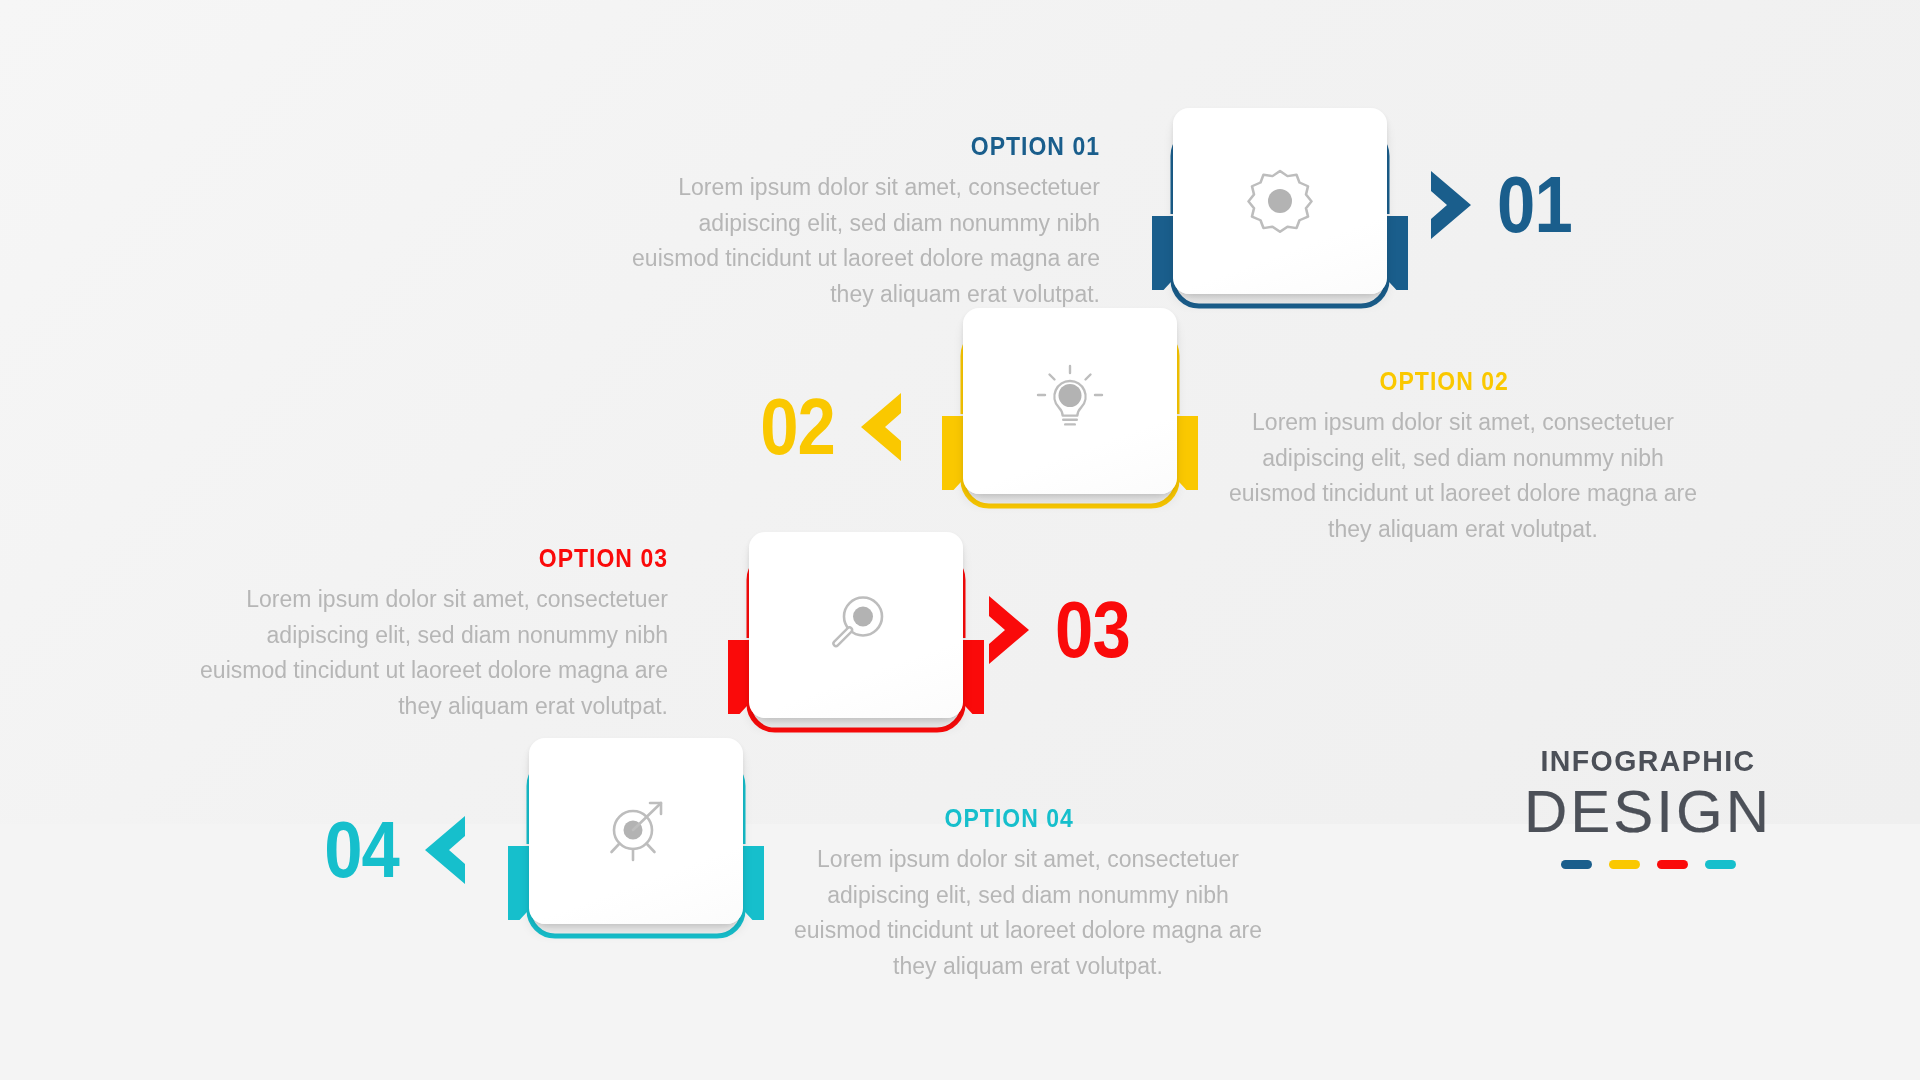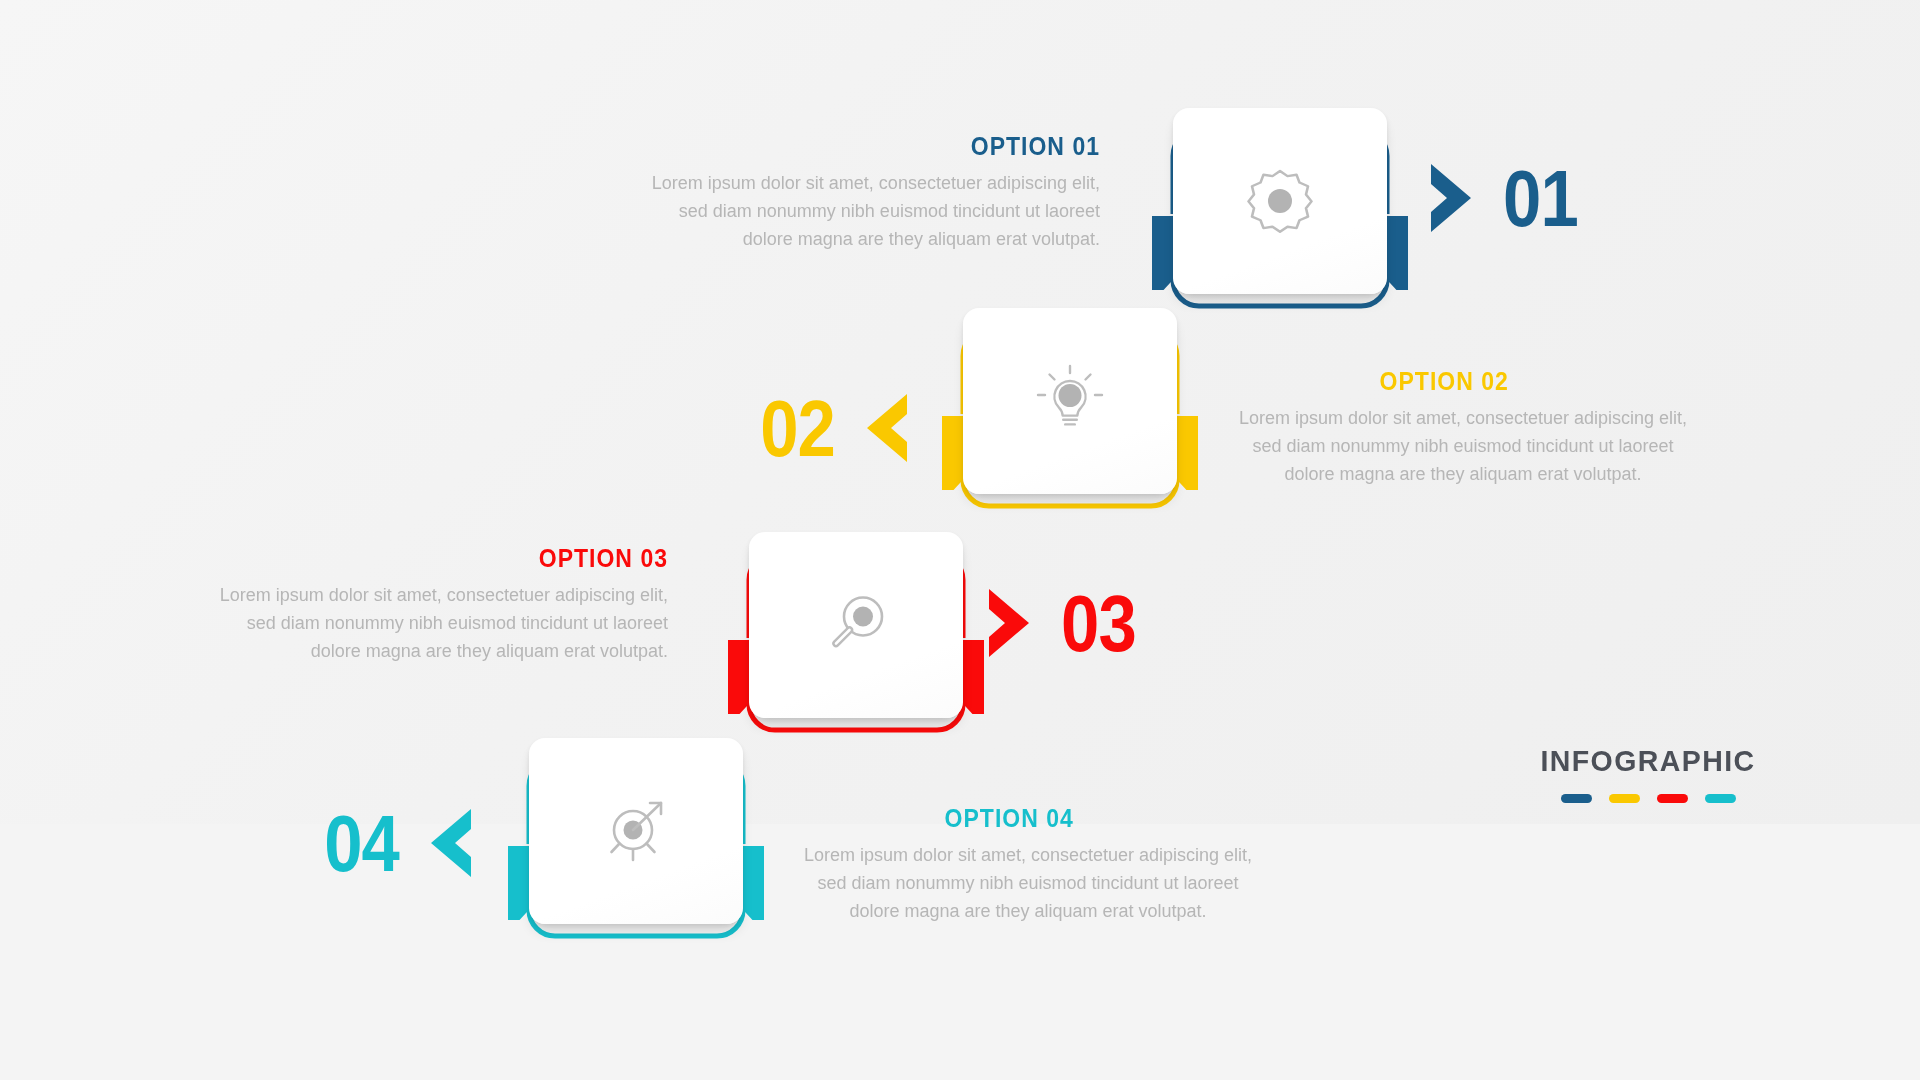--- a/index.html
+++ b/index.html
@@ -85,32 +85,32 @@
     font-size: 25px;
     letter-spacing: 1.1px;
     margin-bottom: 9px;
     font-stretch: condensed;
     transform: scaleX(0.92);
   }
   .text-block.right-align .opt-title { transform-origin: right center; }
   .text-block.left-align  .opt-title { transform-origin: left center; }
   .opt-body {
     font-family: "Liberation Sans", sans-serif;
-    font-size: 18px;
+    font-size: 23px;
     line-height: 1.55;
     color: #b6b6b6;
     font-weight: normal;
   }
 
   
   .num-group {
     position: absolute;
     display: flex;
-    align-items: flex-start;
-    gap: 24px;
+    align-items: center;
+    gap: 18px;
     height: 90px;
   }
   .chevron { display: block; }
   .big-num {
     font-family: "Liberation Sans", sans-serif;
     font-weight: bold;
     font-size: 80px;
     line-height: 78px;
     letter-spacing: -1px;
     transform: scaleX(0.86);
@@ -217,21 +217,21 @@
           <path d="M37 19 a15.5 15.5 0 0 1 11.5 26 c-3 3.2 -4 5.4 -4.2 8.6 L29.7 53.6
                    c-0.2 -3.2 -1.2 -5.4 -4.2 -8.6 A15.5 15.5 0 0 1 37 19 Z" fill="none" stroke="#bdbdbd" stroke-width="2.4" stroke-linejoin="round"></path>
           <path d="M30.2 57.8 L43.8 57.8 M32.2 62.4 L41.8 62.4" fill="none" stroke="#bdbdbd" stroke-width="2.4" stroke-linecap="round"></path>
           <path d="M37 4 L37 11 M16.5 12.5 L21.5 17.5 M57.5 12.5 L52.5 17.5
                    M5 33 L12 33 M62 33 L69 33" fill="none" stroke="#bdbdbd" stroke-width="2.4" stroke-linecap="round"></path>
           <circle cx="37" cy="33.5" r="11.5" fill="#b3b3b3"></circle>
         </svg>
       </div>
     </div>
 
-    <div class="num-group num-left" style="left:748px; top:390px;">
+    <div class="num-group num-left" style="left:748px; top:382px;">
       <span class="big-num" style="color:#fac800;">02</span>
       <svg class="chevron" width="54" height="76" viewBox="0 0 54 76">
         <path d="M48 4 L8 38 L48 72 L48 52 L32 38 L48 24 Z" fill="#fac800"></path>
       </svg>
     </div>
   </div>
 
   <div class="step">
 
     <div class="text-block right-align" style="left:198px; top:544px;">
@@ -296,20 +296,21 @@
     <div class="num-group num-left" style="left:312px; top:805px;">
       <span class="big-num" style="color:#16bfcc;">04</span>
       <svg class="chevron" width="54" height="76" viewBox="0 0 54 76">
         <path d="M48 4 L8 38 L48 72 L48 52 L32 38 L48 24 Z" fill="#16bfcc"></path>
       </svg>
     </div>
   </div>
 
   <div id="logo">
     <div class="line1">INFOGRAPHIC</div>
+    <div class="line2">DESIGN</div>
     <div class="dashes">
       <span class="dash" style="background:#1a5e8c;"></span>
       <span class="dash" style="background:#fac800;"></span>
       <span class="dash" style="background:#fa0a0a;"></span>
       <span class="dash" style="background:#16bfcc;"></span>
     </div>
   </div>
 
 </div>
 

